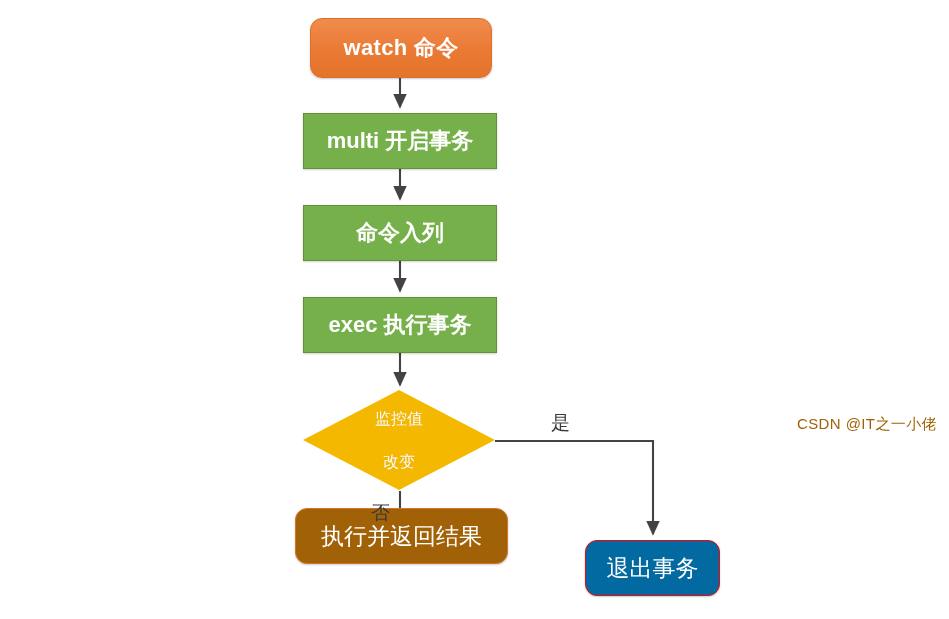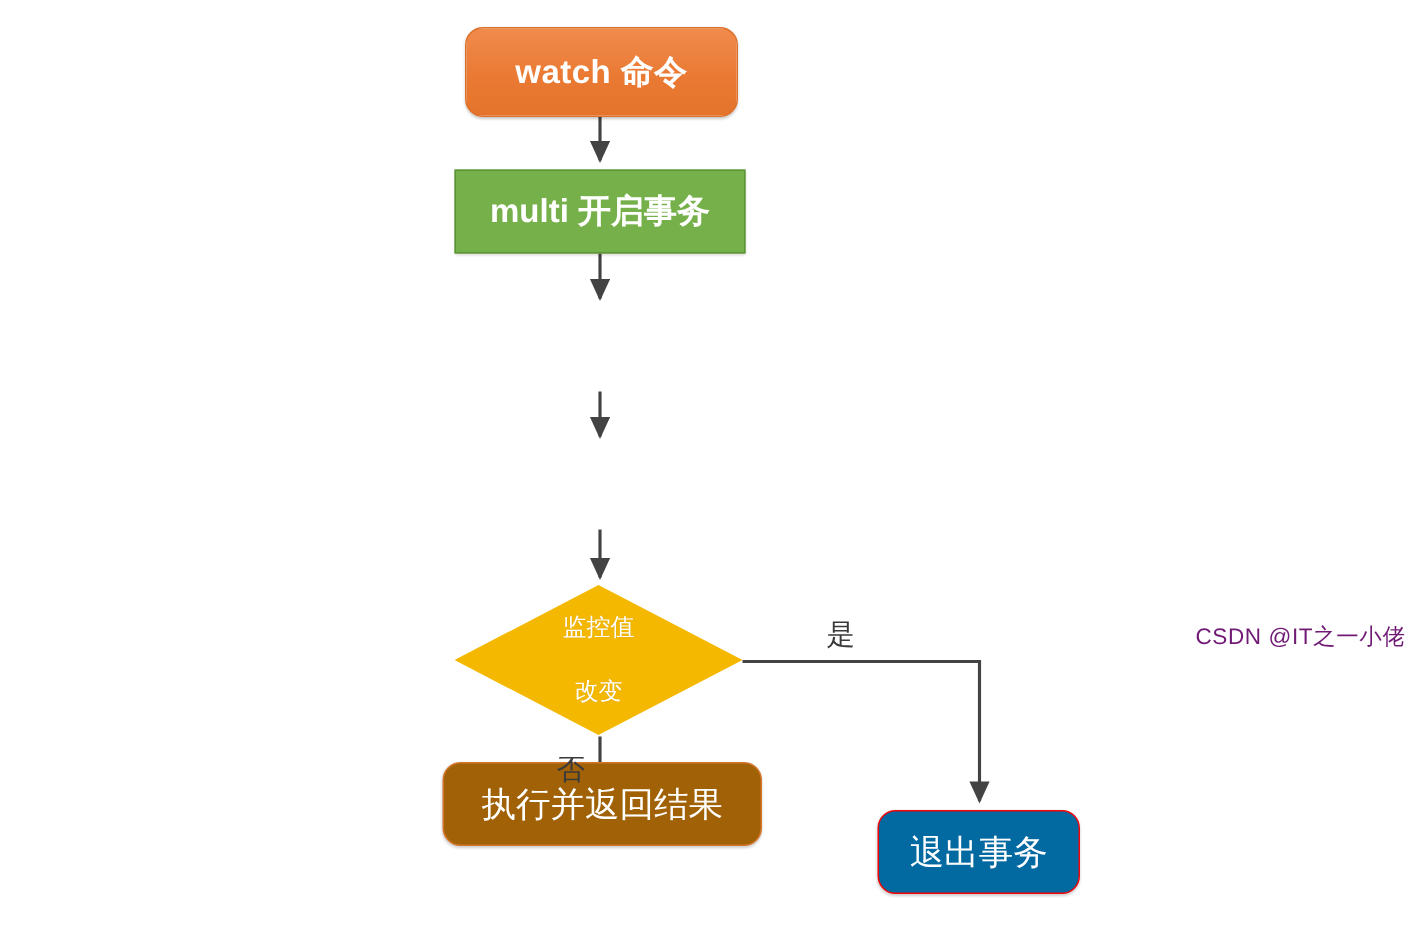--- a/index.html
+++ b/index.html
@@ -141,21 +141,21 @@
     font-family: "Liberation Serif", "DejaVu Serif", serif;
   }
   .lbl-yes { left: 551px; top: 410px; }
   .lbl-no  { left: 371px; top: 500px; }
 
   
   .watermark {
     position: absolute;
     right: 12px;
     bottom: 8px;
-    color: #701a75;
+    color: #a16207;
     font-size: 15px;
     letter-spacing: 0.4px;
     z-index: 5;
     white-space: nowrap;
   }
 </style>
 </head>
 <body>
 
 <div id="canvas">
@@ -181,21 +181,27 @@
   </svg>
 
   <div class="node node-rounded n-watch">
     <span><span class="kw">watch</span><span> 命令</span></span>
   </div>
 
   <div class="node n-green n-multi">
     <span><span class="kw">multi</span><span> 开启事务</span></span>
   </div>
 
-
+  <div class="node n-green n-queue">
+    <span>命令入列</span>
+  </div>
+
+  <div class="node n-green n-exec">
+    <span><span class="kw">exec</span><span> 执行事务</span></span>
+  </div>
 
   <div class="node n-diamond">
     <div class="diamond-shape"></div>
     <div class="diamond-label">
       <div>监控值</div>
       <div>改变</div>
     </div>
   </div>
 
   <div class="node node-rounded n-result">

